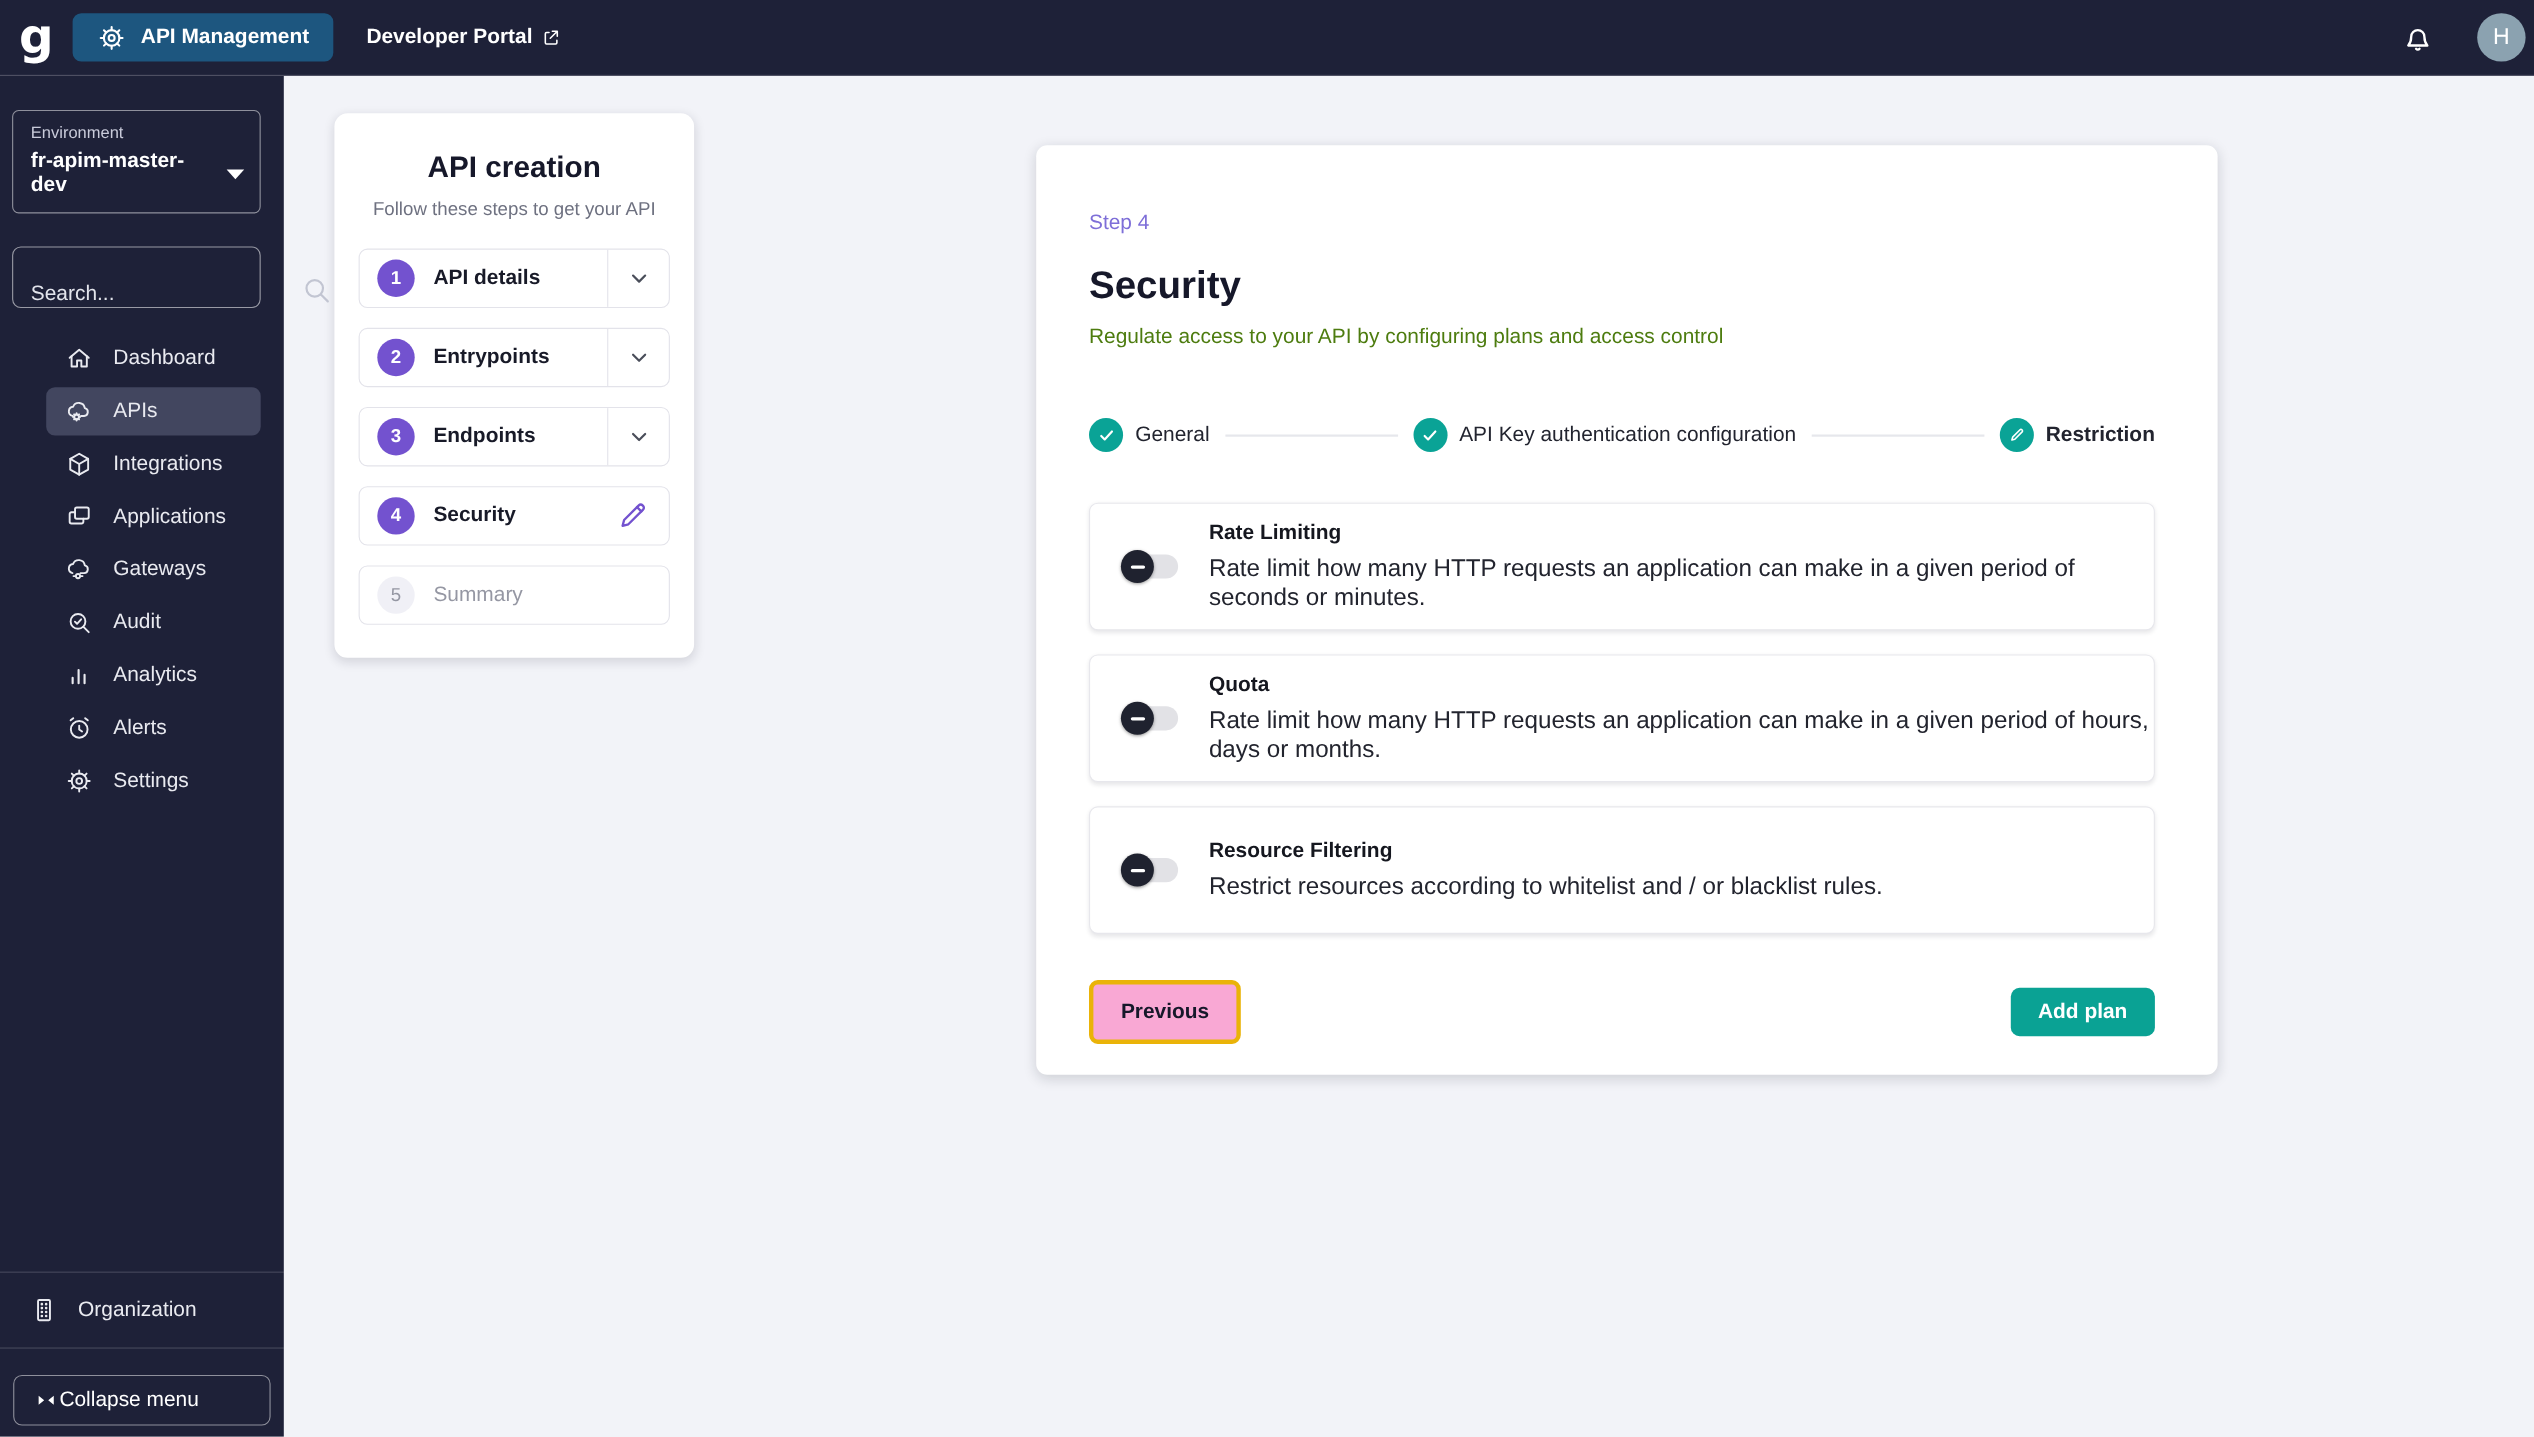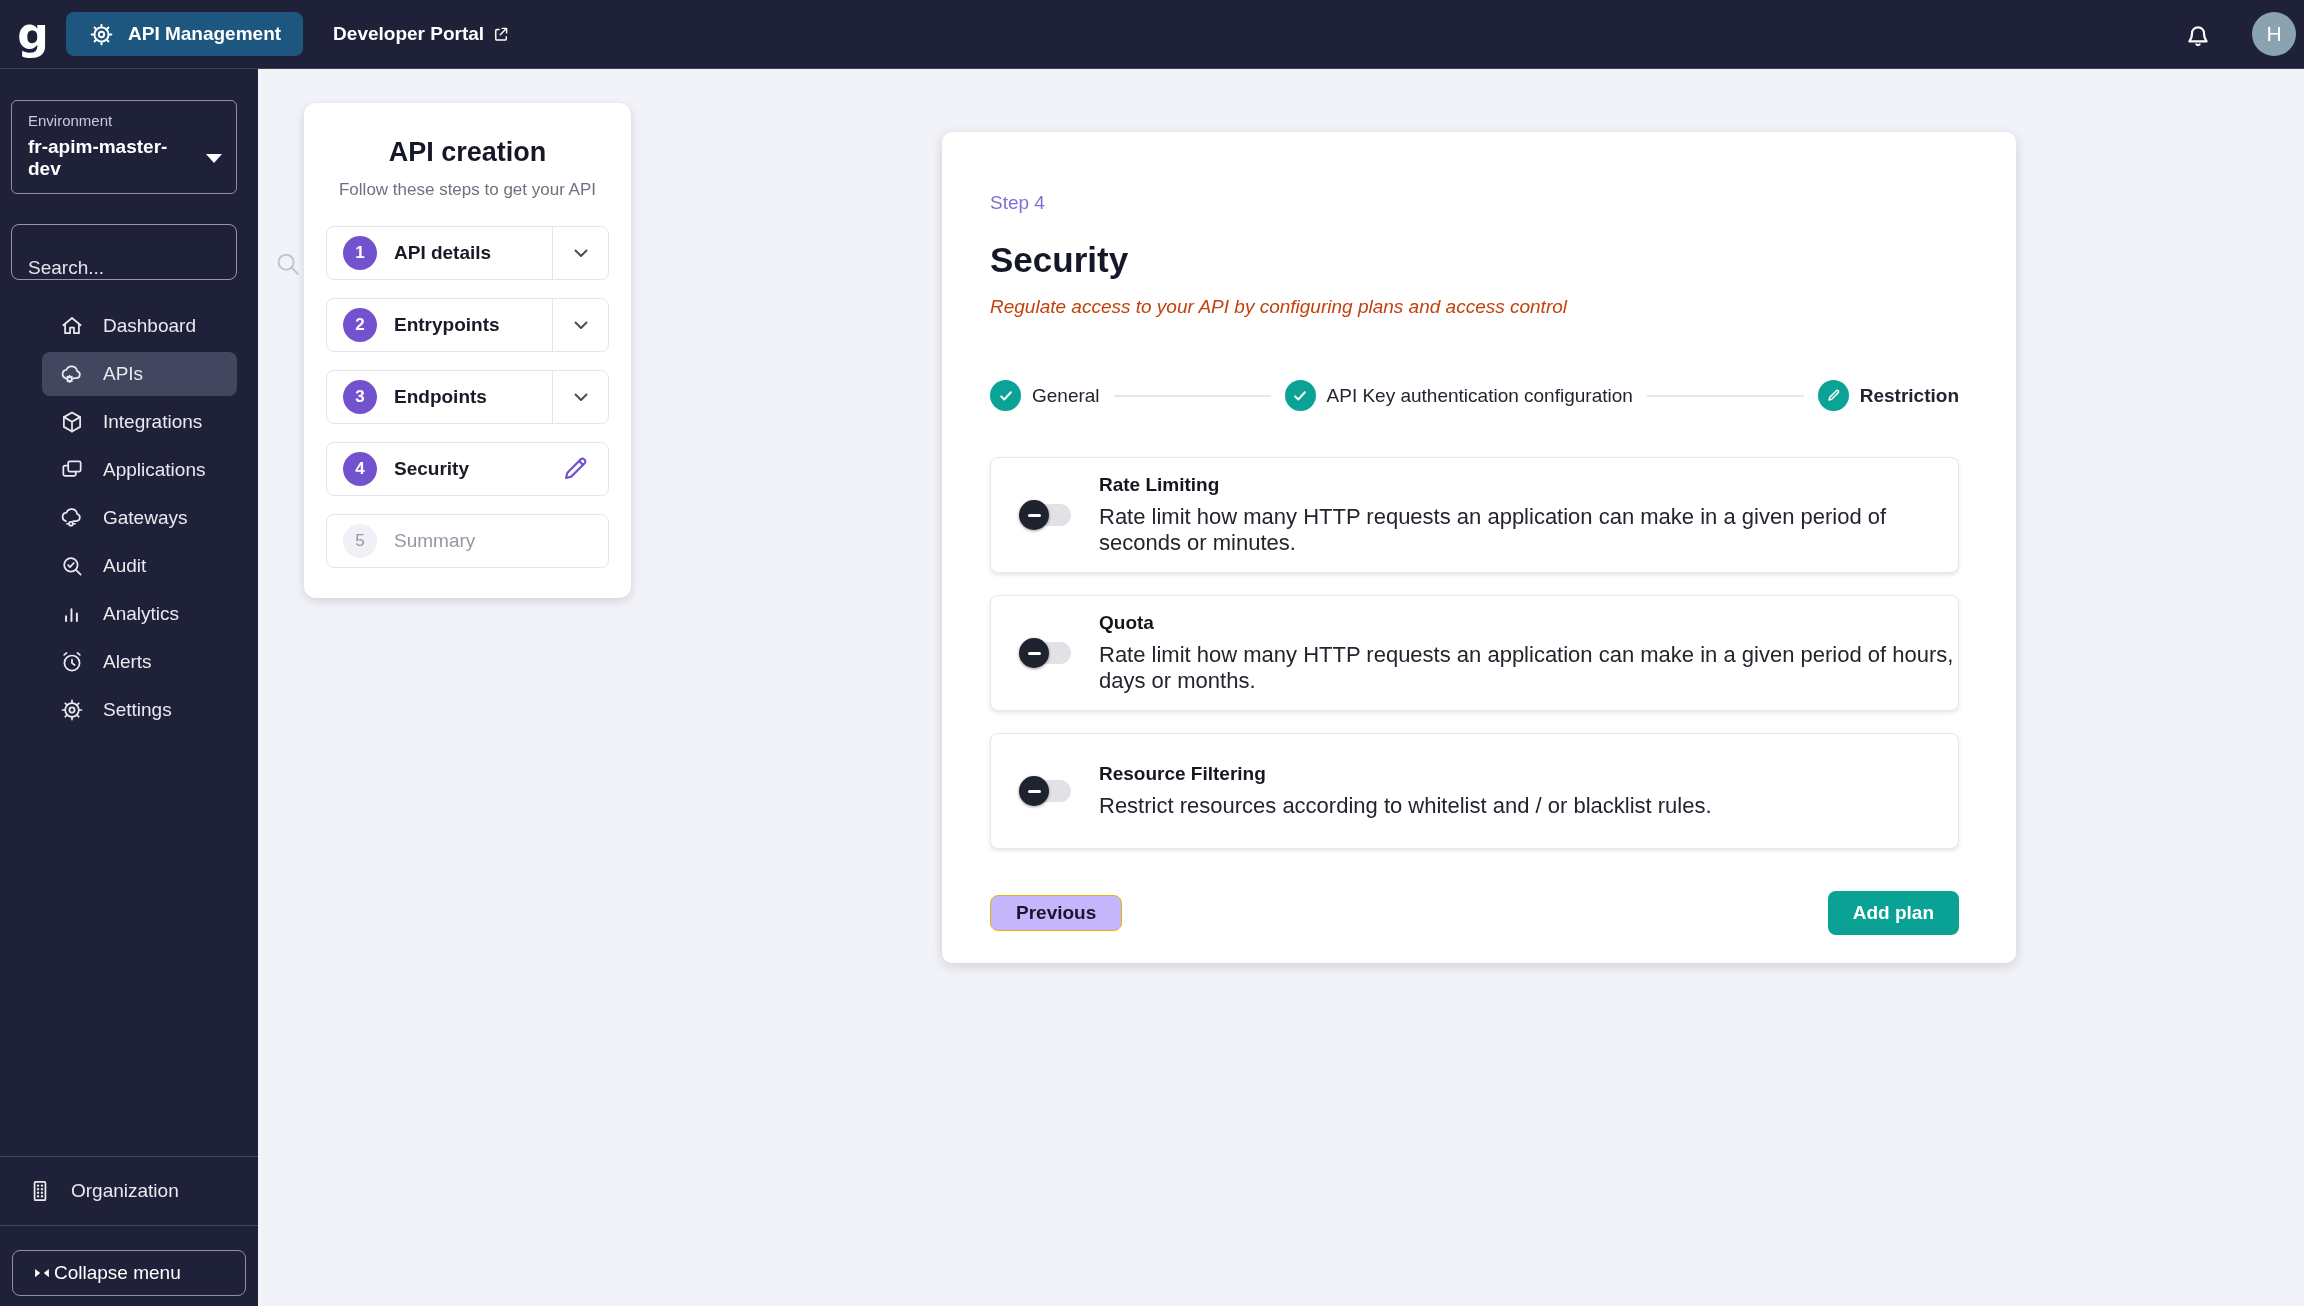--- a/index.html
+++ b/index.html
@@ -98,21 +98,21 @@
   .wstep.disabled .wlabel{ color:#9597a3; font-weight:400; }
 
   
   .panel{
     position:absolute; left:684px; top:63px; width:1074px;
     background:#fff; border-radius:10px; box-shadow:0 3px 12px rgba(20,22,40,.16);
     padding:60px 57px 28px 48px;
   }
   .step-label{ color:#7e6fd8; font-size:19px; font-weight:500; }
   .panel-title{ font-size:35px; font-weight:700; color:#16182a; margin-top:26px; }
-  .panel-desc{ font-size:19px; color:#c2410c; margin-top:16px;font-style:italic; }
+  .panel-desc{ font-size:19px; color:#4d7c0f; margin-top:16px; }
 
   .stepper{ display:flex; align-items:center; margin-top:62px; }
   .stepper-item{ display:flex; align-items:center; gap:11px; }
   .step-circle{
     width:31px; height:31px; border-radius:50%; background:#0aa396;
     display:flex; align-items:center; justify-content:center; flex:0 0 auto;
   }
   .stepper-label{ font-size:19px; color:#22242f; white-space:nowrap; }
   .stepper-item.current .stepper-label{ font-weight:700; }
   .stepper-line{ flex:1; height:2px; background:#e6e7ec; margin:0 14px; }
@@ -129,21 +129,21 @@
     position:absolute; left:-2px; top:-4px; width:30px; height:30px; border-radius:50%;
     background:#1f222f; box-shadow:0 1px 3px rgba(0,0,0,.4);
     display:flex; align-items:center; justify-content:center;
   }
   .switch .dash{ width:13px; height:3px; background:#fff; border-radius:2px; }
   .tcard-title{ font-size:19px; font-weight:700; color:#15171f; }
   .tcard-desc{ font-size:22px; color:#22242e; margin-top:8px; }
 
   .panel-footer{ margin-top:42px; display:flex; align-items:center; justify-content:space-between; }
   .btn-prev{
-    height:36px; padding:0 25px; background:#c4b5fd; border:1px solid #eab308; border-radius:8px;
+    height:58px; padding:0 25px; background:#f9a8d4; border:4px solid #eab308; border-radius:8px;
     font-size:19px; font-weight:700; color:#16182a; cursor:pointer; font-family:"Liberation Sans",sans-serif;
   }
   .btn-add{
     height:44px; padding:0 25px; background:#0aa294; border:none; border-radius:8px;
     font-size:19px; font-weight:700; color:#fff; cursor:pointer; font-family:"Liberation Sans",sans-serif;
   }
 </style>
 </head>
 <body>
 

